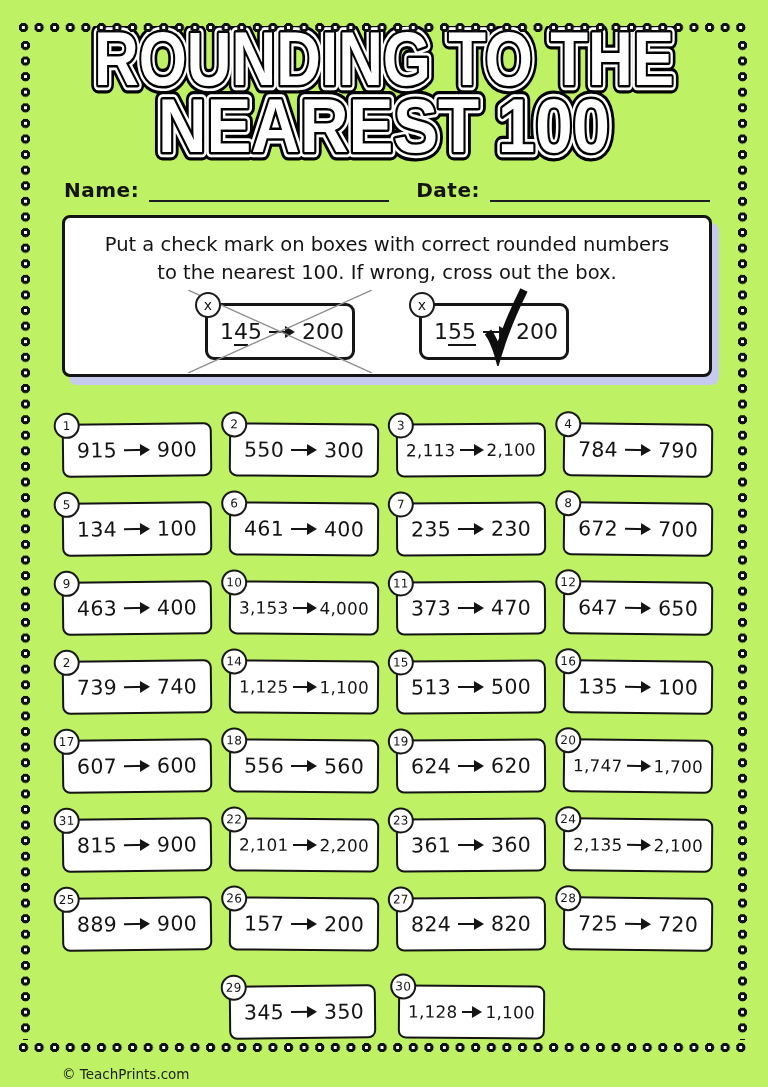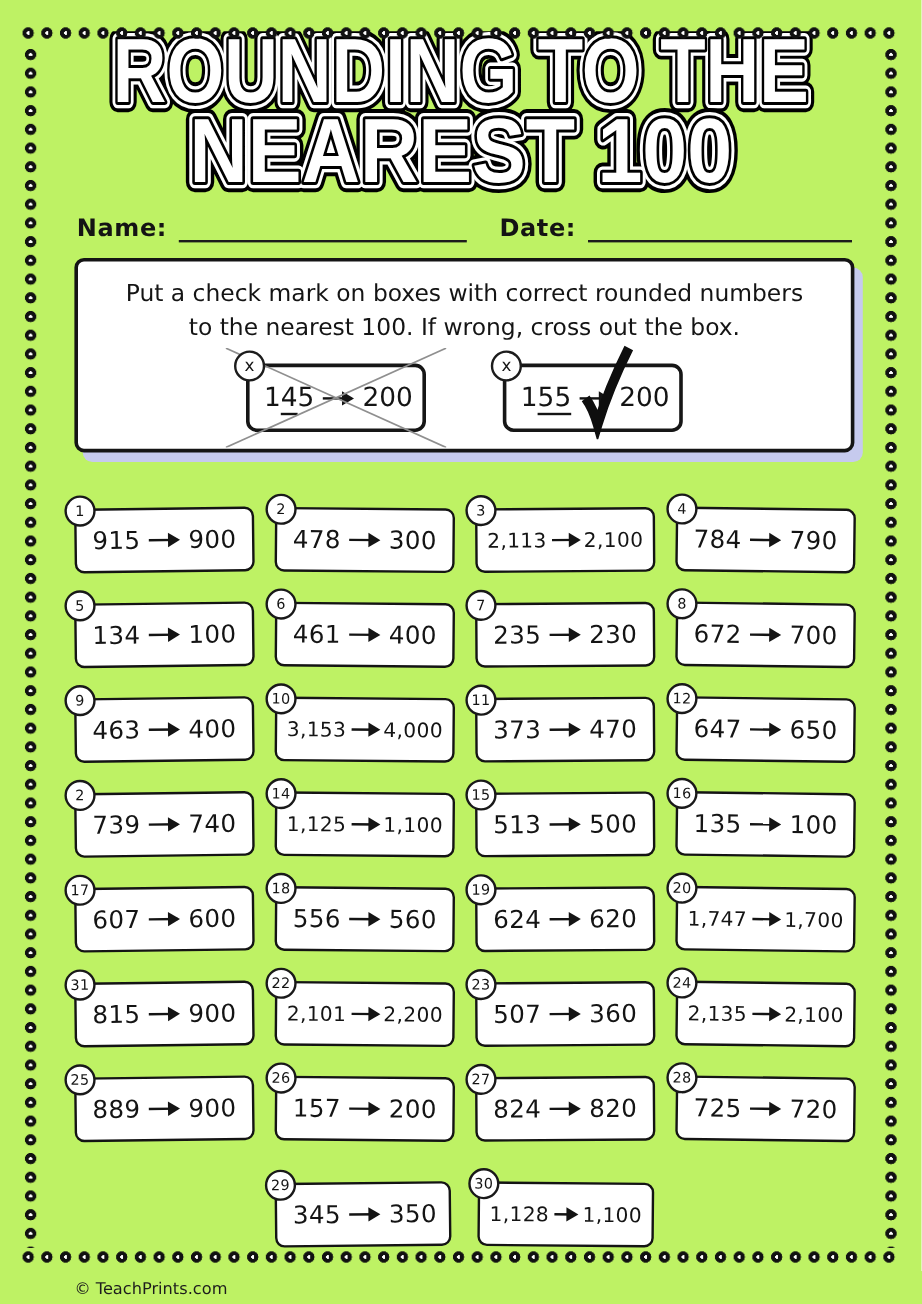--- a/index.html
+++ b/index.html
@@ -155,21 +155,21 @@
 
     <div class="grid">
         <div class="problem">
     <span class="badge">1</span>
     <span class="pfrom">915</span>
     <span class="parrow"></span>
     <span class="pto">900</span>
   </div>
         <div class="problem">
     <span class="badge">2</span>
-    <span class="pfrom">478</span>
+    <span class="pfrom">550</span>
     <span class="parrow"></span>
     <span class="pto">300</span>
   </div>
         <div class="problem tight">
     <span class="badge">3</span>
     <span class="pfrom">2,113</span>
     <span class="parrow"></span>
     <span class="pto">2,100</span>
   </div>
         <div class="problem">
@@ -281,21 +281,21 @@
     <span class="pto">900</span>
   </div>
         <div class="problem tight">
     <span class="badge">22</span>
     <span class="pfrom">2,101</span>
     <span class="parrow"></span>
     <span class="pto">2,200</span>
   </div>
         <div class="problem">
     <span class="badge">23</span>
-    <span class="pfrom">507</span>
+    <span class="pfrom">361</span>
     <span class="parrow"></span>
     <span class="pto">360</span>
   </div>
         <div class="problem tight">
     <span class="badge">24</span>
     <span class="pfrom">2,135</span>
     <span class="parrow"></span>
     <span class="pto">2,100</span>
   </div>
         <div class="problem">

